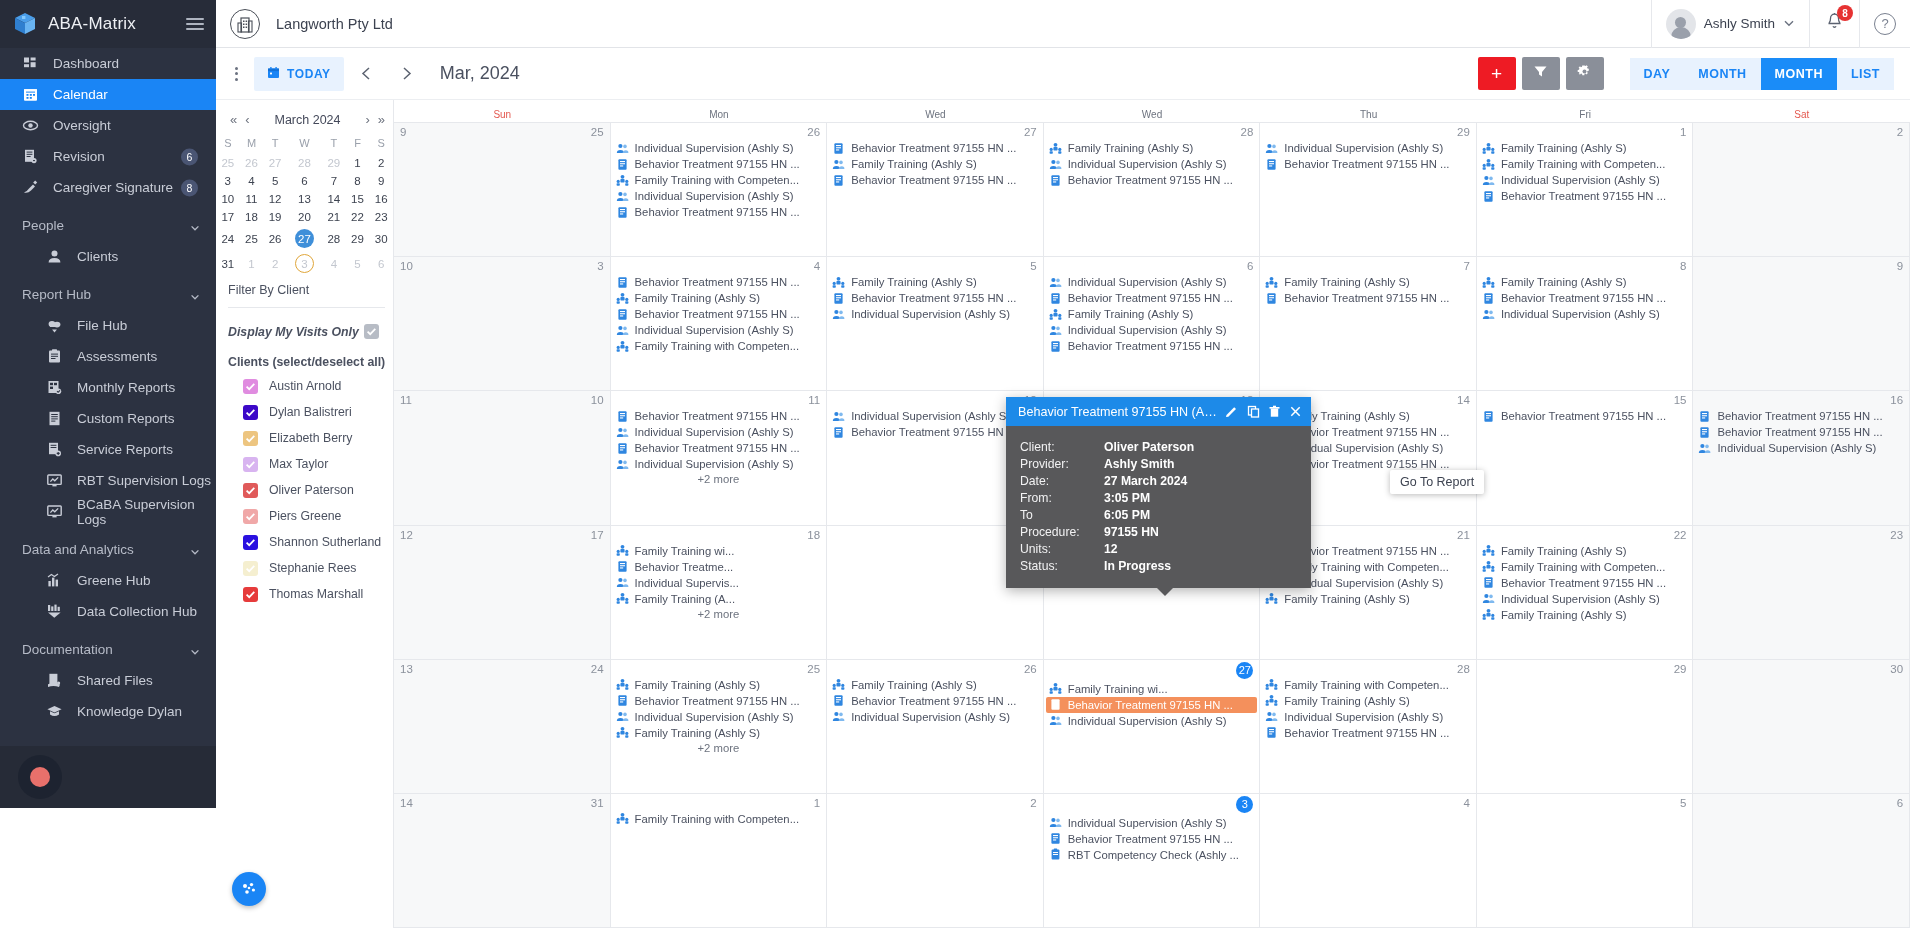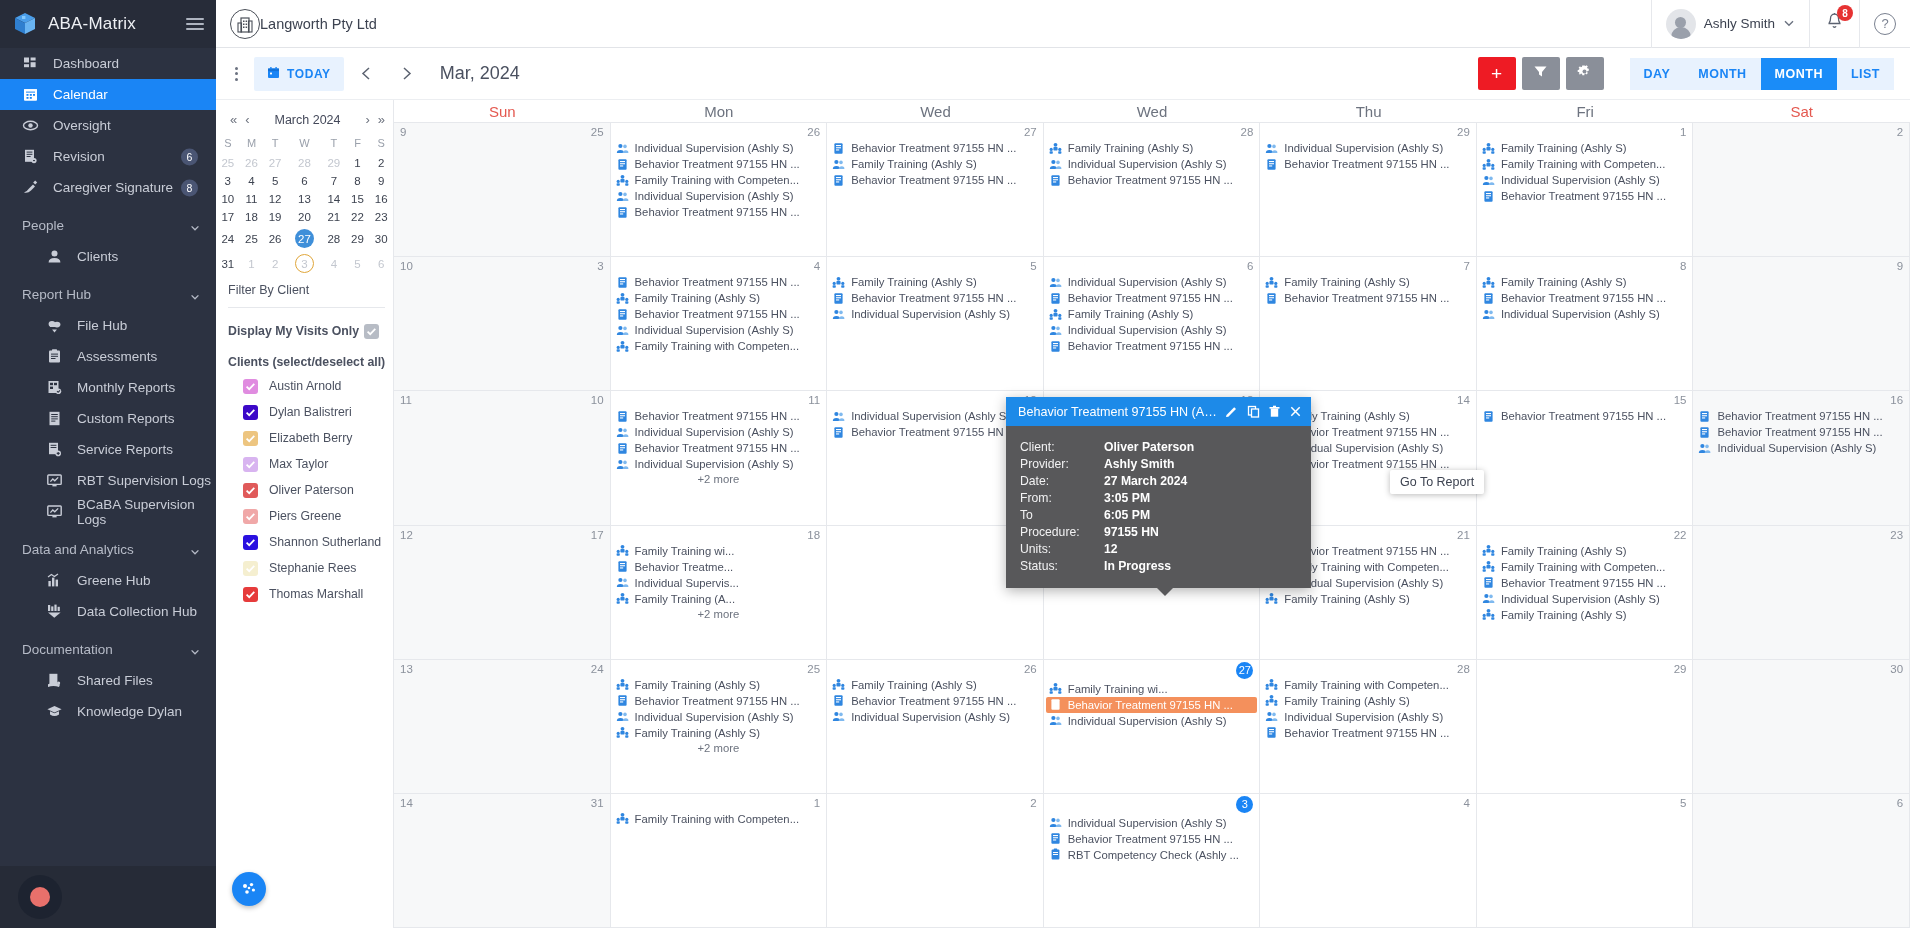--- a/index.html
+++ b/index.html
@@ -7,21 +7,21 @@
   html, body {
     width: 1910px; height: 928px;
     font-family: "Liberation Sans", sans-serif;
     overflow: hidden;
     background: #fff;
   }
   #app { display: flex; width: 1910px; height: 928px; }
 
   
   .sidebar {
-    width: 216px; height: 928px;
+    width: 216px; height: 808px;
     background: #2c3241;
     color: #cfd3db;
     flex: 0 0 216px;
     position: relative;
     overflow: hidden;
   }
   .sb-brand {
     height: 48px; display: flex; align-items: center;
     padding: 0 12px; background: #272c39;
     justify-content: space-between;
@@ -64,21 +64,21 @@
   }
   .rec-dot { width: 20px; height: 20px; border-radius: 50%; background: #e8706b; }
 
   
   .main { flex: 1 1 auto; display: flex; flex-direction: column; min-width: 0; }
 
   .topbar {
     height: 48px; background: #fff; border-bottom: 1px solid #e2e4e8;
     display: flex; align-items: center; justify-content: space-between;
   }
-  .tb-left { display: flex; align-items: center; gap: 0; padding-left: 14px; }
+  .tb-left { display: flex; align-items: center; gap: 16px; padding-left: 14px; }
   .org-logo {
     width: 30px; height: 30px; border-radius: 50%;
     border: 1.6px solid #4a4f58; display: flex; align-items: center; justify-content: center;
   }
   .org-name { font-size: 14.5px; color: #3c4250; }
   .tb-right { display: flex; align-items: stretch; height: 48px; }
   .tb-cell {
     display: flex; align-items: center; gap: 8px;
     padding: 0 14px; border-left: 1px solid #e6e8ec; cursor: pointer;
   }
@@ -162,22 +162,23 @@
     display: inline-flex; width: 19px; height: 19px; border-radius: 50%;
     background: #3f8fd9; color: #fff; align-items: center; justify-content: center;
   }
   .md-ring {
     display: inline-flex; width: 19px; height: 19px; border-radius: 50%;
     border: 1.4px solid #e0a63a; color: #c3c7cf; align-items: center; justify-content: center;
   }
   .fbc { padding: 7px 0 10px 12px; font-size: 12.5px; color: #4b5160; }
   .fp-divider { height: 1px; background: #e6e8ec; margin: 0 8px 0 12px; }
   .dmv {
-    display: flex; align-items: flex-start; justify-content: space-between;
+    display: flex; align-items: flex-end; justify-content: space-between;
     padding: 16px 14px 0 12px;
+    font-style: italic;
   }
   .dmv-label, .cl-head {
     font-size: 12.3px; color: #4b5160; font-weight: bold;
   }
   .cbx {
     width: 15px; height: 15px; border-radius: 3px;
     display: flex; align-items: center; justify-content: center;
     cursor: pointer; flex: 0 0 15px;
   }
   .cbx svg { display: block; }
@@ -191,21 +192,21 @@
     position: absolute; left: 232px; bottom: 22px;
     width: 34px; height: 34px; border-radius: 50%; background: #1a85f5;
     display: flex; align-items: center; justify-content: center; cursor: pointer;
     box-shadow: 0 2px 5px rgba(0,0,0,.25);
   }
 
   
   .cal-wrap { flex: 1 1 auto; display: flex; flex-direction: column; min-width: 0; position: relative; }
   .dow-row { display: flex; height: 22px; align-items: flex-end; padding-bottom: 2px; }
   .dow {
-    flex: 1 1 0; text-align: center; font-size: 15px; color: #6d737f;
+    flex: 1 1 0; text-align: center; font-size: 10px; color: #6d737f;
   }
   .dow.wknd { color: #e4584f; }
   .weeks { flex: 1 1 auto; display: flex; flex-direction: column; border-top: 1px solid #e6e8ec; }
   .week { flex: 1 1 0; display: flex; border-bottom: 1px solid #e6e8ec; min-height: 0; }
   .cell {
     flex: 1 1 0; border-right: 1px solid #e6e8ec; min-width: 0;
     position: relative; overflow: hidden; padding: 2px 2px 0 2px;
   }
   .cell.wknd { background: #f7f8f9; }
   .cell-nums { display: flex; justify-content: space-between; padding: 1px 4px 2px 4px; }

